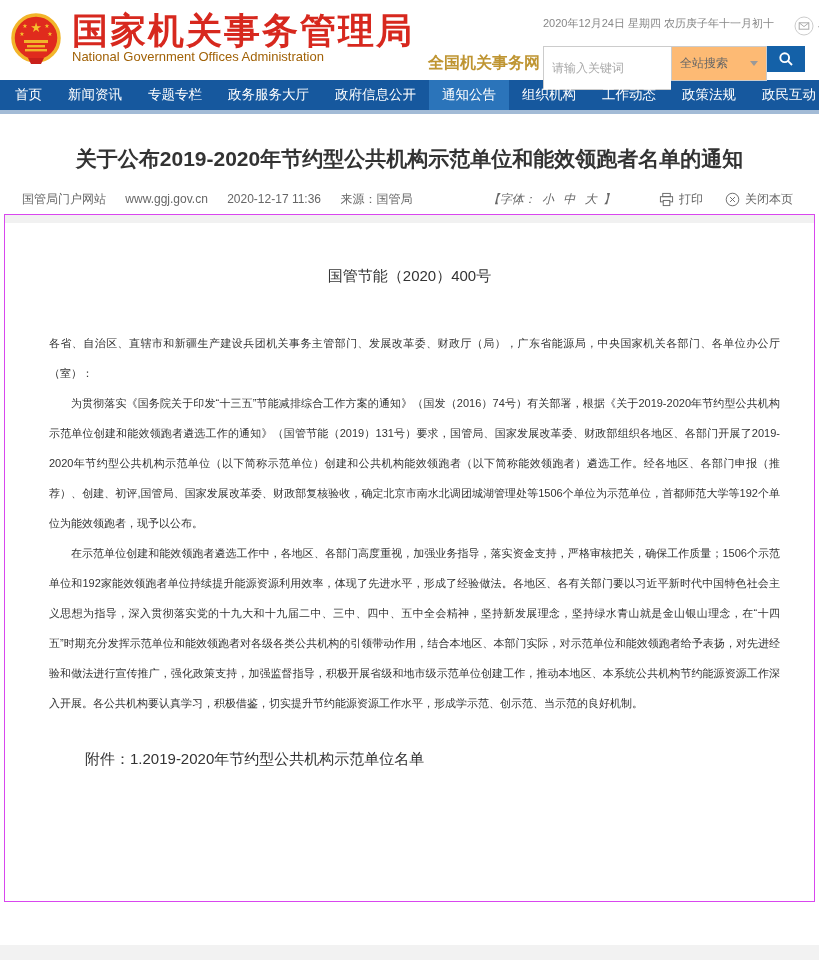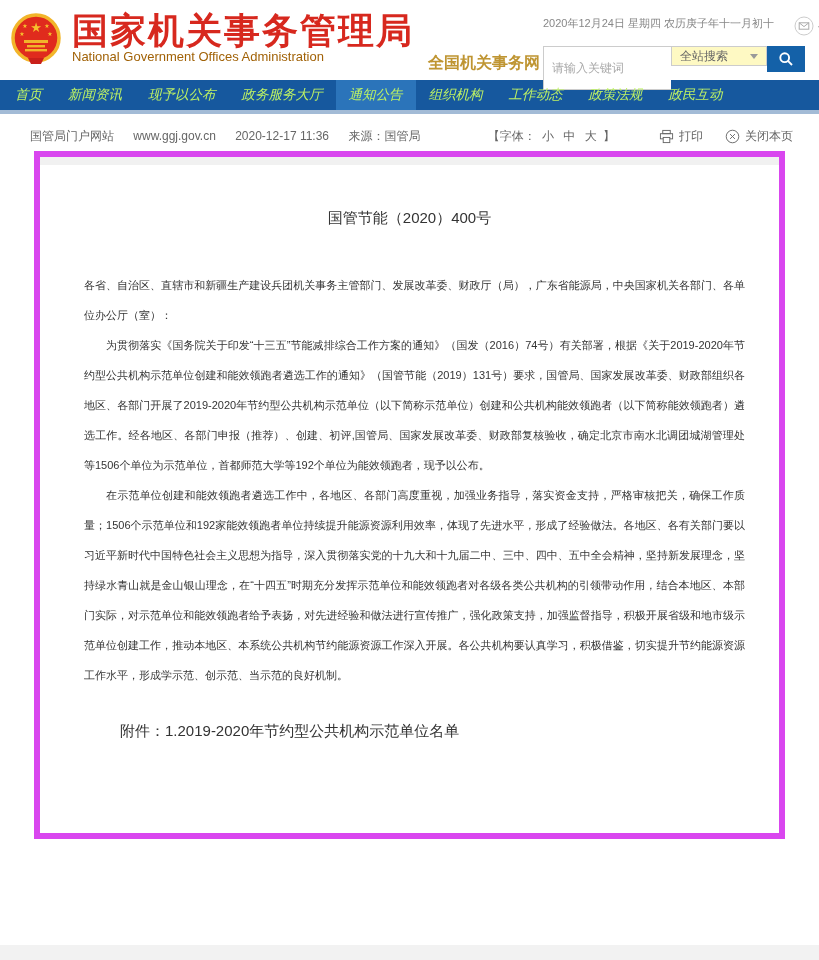--- a/index.html
+++ b/index.html
@@ -20,42 +20,42 @@
   .site-en { font-size: 13px; color: #a16207; margin-top: 3px; }
   .portal { font-size: 16px; font-weight: bold; color: #bf9532; margin-left: 14px; margin-top: 45px; white-space: nowrap; }
 
   .header-right { width: 262px; padding-top: 8px; }
   .date-row { display: flex; align-items: flex-start; justify-content: space-between; font-size: 11px; color: #888; white-space: nowrap; gap: 12px; }
   .mailbox { display: flex; align-items: center; margin-left: 8px; color: #888; cursor: pointer; }
   .mailbox svg { margin-right: 4px; }
   .search-row { display: flex; margin-top: 10px; height: 26px; }
   .search-input { width: 128px; height: 44px; border: 1px solid #ccc; border-right: none; font-size: 12px; padding: 8px 8px; color: #333; outline: none; }
   .search-input::placeholder { color: #aaa; }
-  .search-scope { width: 96px; height: 20px; border: 1px solid #ccc; display: flex; align-items: center; justify-content: space-between; padding: 0 8px; font-size: 12px; color: #666; cursor: pointer; background: #fef9c3; }
+  .search-scope { width: 96px; height: 35px; border: 1px solid #ccc; display: flex; align-items: center; justify-content: space-between; padding: 0 8px; font-size: 12px; color: #666; cursor: pointer; background: #fdba74; }
   .chevron { width: 0; height: 0; border-left: 4px solid transparent; border-right: 4px solid transparent; border-top: 5px solid #999; }
   .search-btn { width: 38px; height: 26px; background: #1461a8; border: none; display: flex; align-items: center; justify-content: center; cursor: pointer; }
 
   
   .main-nav { background: #16589e; height: 30px; display: flex; align-items: stretch; padding: 0 2px; }
-  .main-nav a { color: #bef264; font-size: 13.5px; text-decoration: none; display: flex; align-items: center; padding: 12px 13px; white-space: nowrap; font-style: italic; }
+  .main-nav a { color: #ffffff; font-size: 13.5px; text-decoration: none; display: flex; align-items: center; padding: 12px 13px; white-space: nowrap; }
   .main-nav a.active { background: #2b74ba; }
   .nav-strip { height: 4px; background: #a3bbd6; }
 
   
   .article-title { max-width: 710px; margin: 26px auto 6px; text-align: center; font-size: 21px; font-weight: 600; line-height: 37px; color: #333; }
-  .meta-bar { display: flex; justify-content: space-between; align-items: center; margin: 14px 26px 6px 30px; font-size: 12px; color: #666; gap: 48px; }
+  .meta-bar { display: flex; justify-content: space-between; align-items: center; margin: 14px 26px 6px 22px; font-size: 12px; color: #666; gap: 48px; }
   .meta-left span { margin-right: 16px; }
   .meta-right { display: flex; align-items: center; white-space: nowrap; }
-  .meta-right .fontsize { margin-right: 22px; }
+  .meta-right .fontsize { margin-right: 22px; font-style: italic; }
   .fontsize span.sz { cursor: pointer; margin: 0 3px; }
   .icon-label { display: flex; align-items: center; margin-left: 22px; cursor: pointer; color: #666; }
   .icon-label svg { margin-right: 5px; }
 
   
-  .doc-box { margin: 2px 34px 0; border: 6px solid #d946ef; position: relative; min-height: 688px; background: #fff; }
+  .doc-box { margin: 2px 4px 0; border: 1px solid #d946ef; position: relative; min-height: 688px; background: #fff; }
   .doc-top-strip { height: 8px; background: #f1f1f1; }
   .doc-number { text-align: center; font-size: 15px; margin: 44px 0 42px; color: #333; }
   .doc-body { padding: 0 34px 0 44px; font-size: 11px; line-height: 30px; text-align: justify; color: #333; }
   .doc-body p.indent { text-indent: 2em; }
   .attachments { padding: 26px 34px 0 44px; font-size: 15px; line-height: 30px; }
   .attach-line1 { margin-left: 2.4em; }
   .attach-line2 { margin-left: 5.6em; }
 
   
   .footer-strip { position: absolute; bottom: 0; left: 0; width: 819px; height: 15px; background: #f2f2f2; }
@@ -112,32 +112,34 @@
             <line x1="10.2" y1="10.2" x2="14" y2="14" stroke="#fff" stroke-width="1.9"></line>
           </svg>
         </button>
       </div>
     </div>
   </header>
 
   <nav class="main-nav">
     <a href="#">首页</a>
     <a href="#">新闻资讯</a>
-    <a href="#">现予以公布</a>
+    <a href="#">专题专栏</a>
     <a href="#">政务服务大厅</a>
+    <a href="#">政府信息公开</a>
     <a href="#" class="active">通知公告</a>
     <a href="#">组织机构</a>
     <a href="#">工作动态</a>
     <a href="#">政策法规</a>
     <a href="#">政民互动</a>
 
   </nav>
   <div class="nav-strip"></div>
 
   <main>
+    <h1 class="article-title">关于公布2019-2020年节约型公共机构示范单位和能效领跑者名单的通知</h1>
 
     <div class="meta-bar">
       <div class="meta-left">
         <span>国管局门户网站</span>
         <span>www.ggj.gov.cn</span>
         <span>2020-12-17 11:36</span>
         <span>来源：国管局</span>
       </div>
       <div class="meta-right">
         <span class="fontsize">

